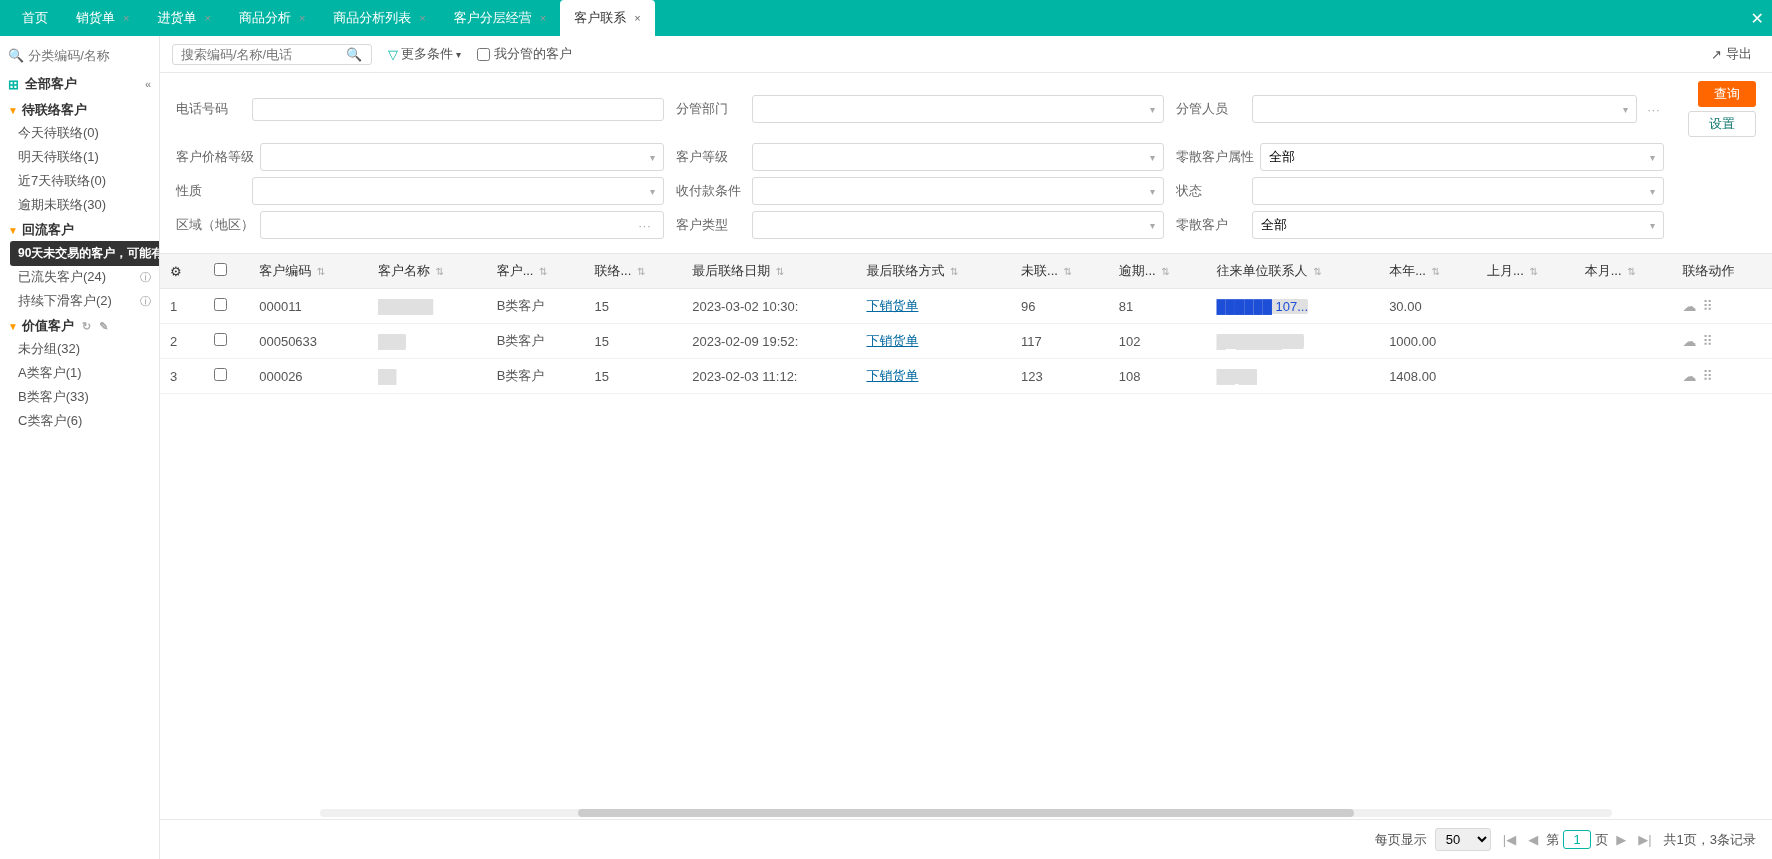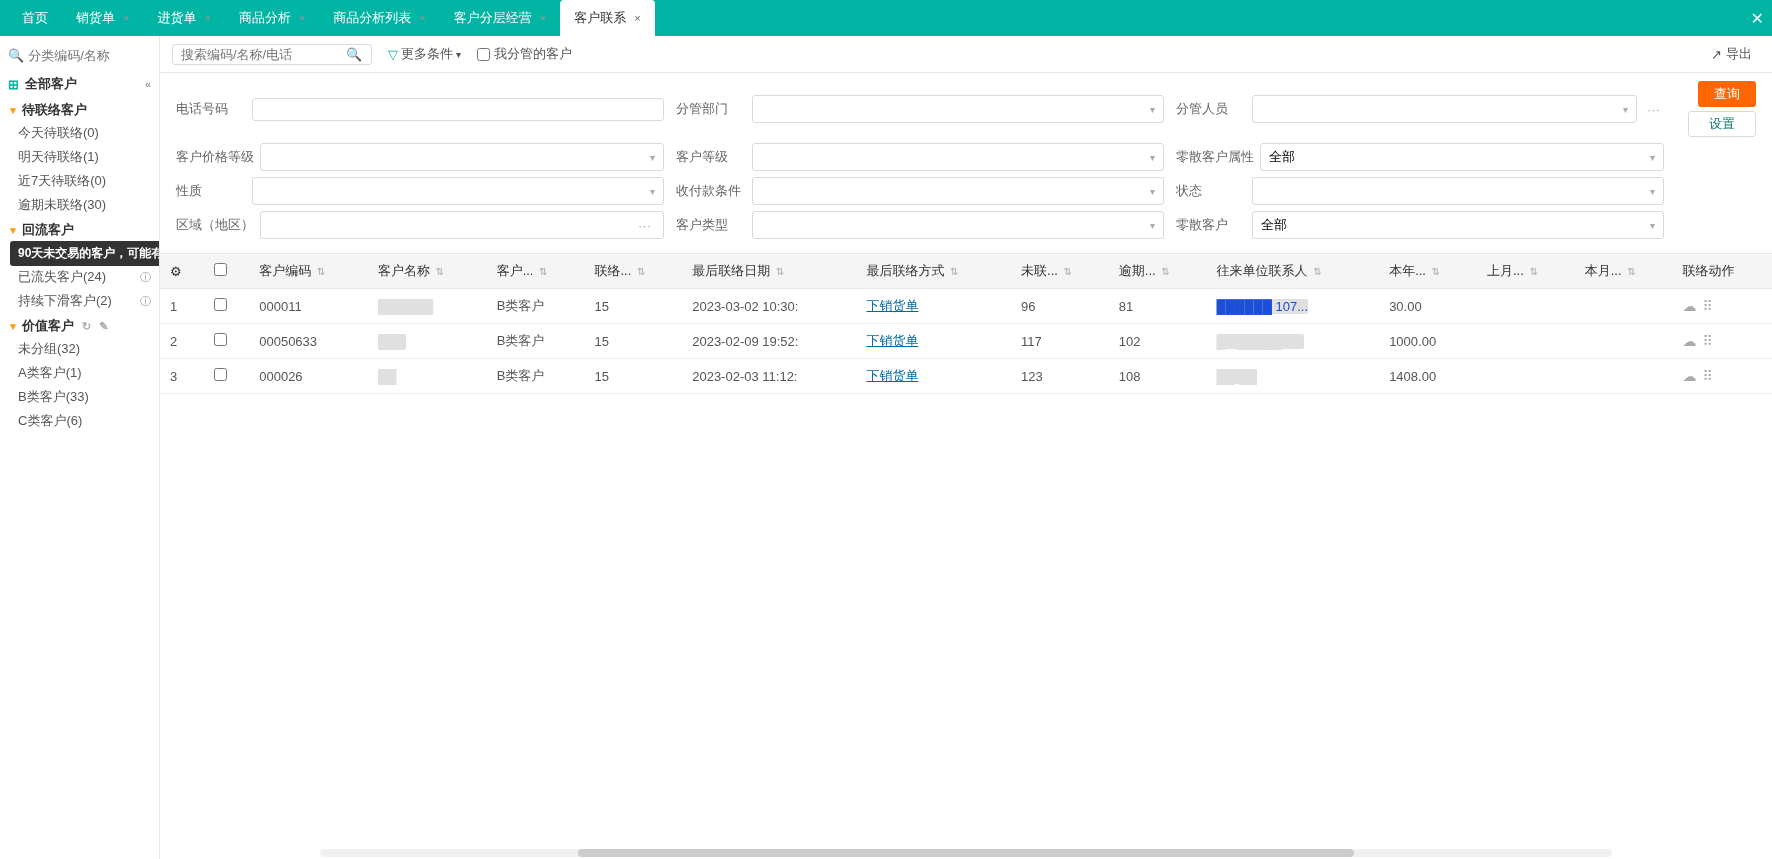--- a/index.html
+++ b/index.html
@@ -551,14 +551,32 @@
           </tbody>
       </table>
     </div>
 
     <div class="scrollbar-row">
       <div class="scrollbar-track">
         <div class="scrollbar-thumb"></div>
       </div>
     </div>
 
+    <div class="table-footer">
+      <span>每页显示</span>
+      <select class="page-size-select">
+        <option>50</option>
+        <option>100</option>
+        <option>200</option>
+      </select>
+      <div class="page-nav">
+        <span class="page-btn">|◀</span>
+        <span class="page-btn">◀</span>
+        <span>第</span>
+        <span class="page-num">1</span>
+        <span>页</span>
+        <span class="page-btn">▶</span>
+        <span class="page-btn">▶|</span>
+      </div>
+      <span>共1页，3条记录</span>
+    </div>
   </div>
 </div>
 
 </body></html>

